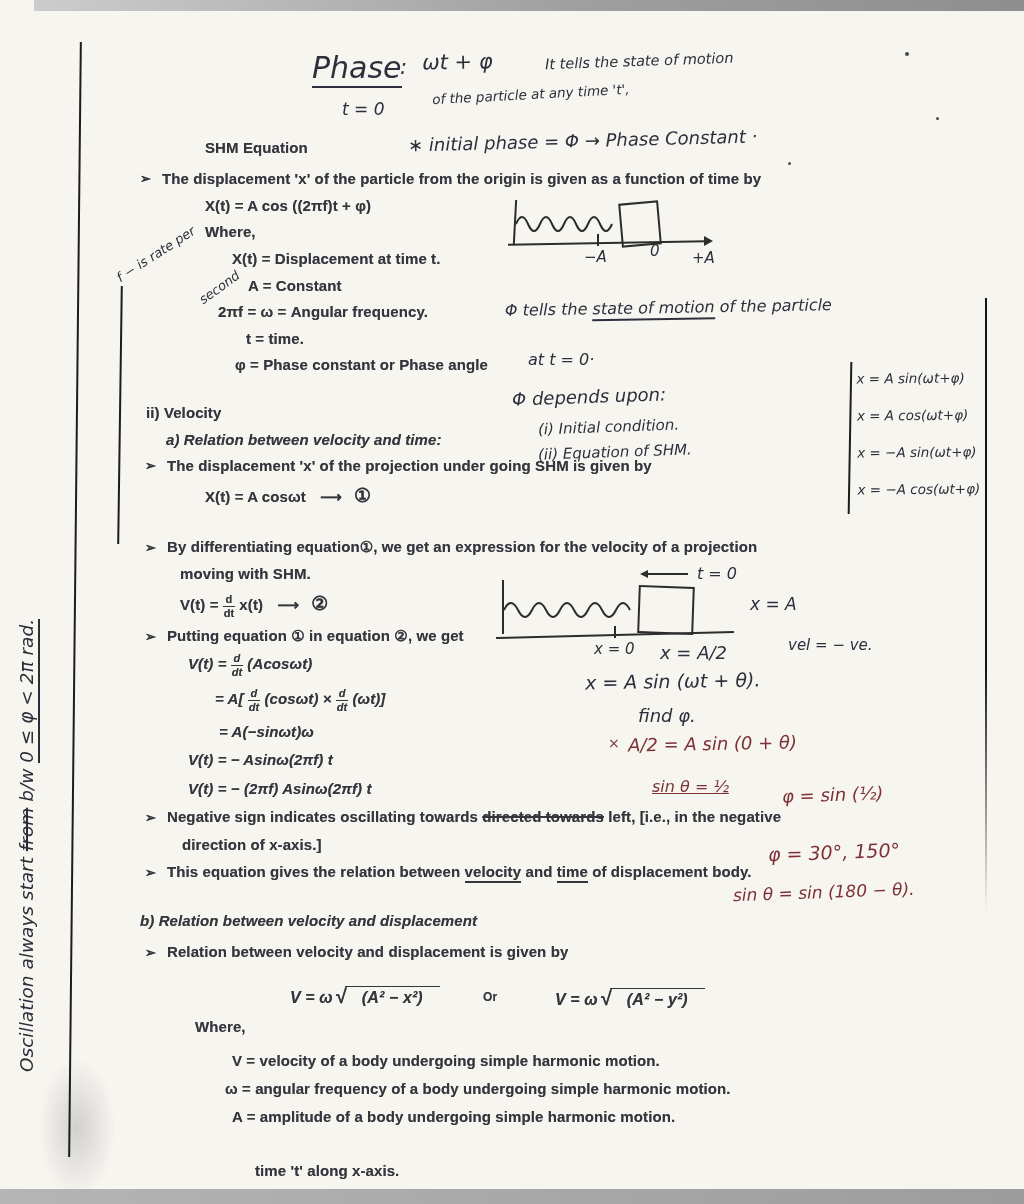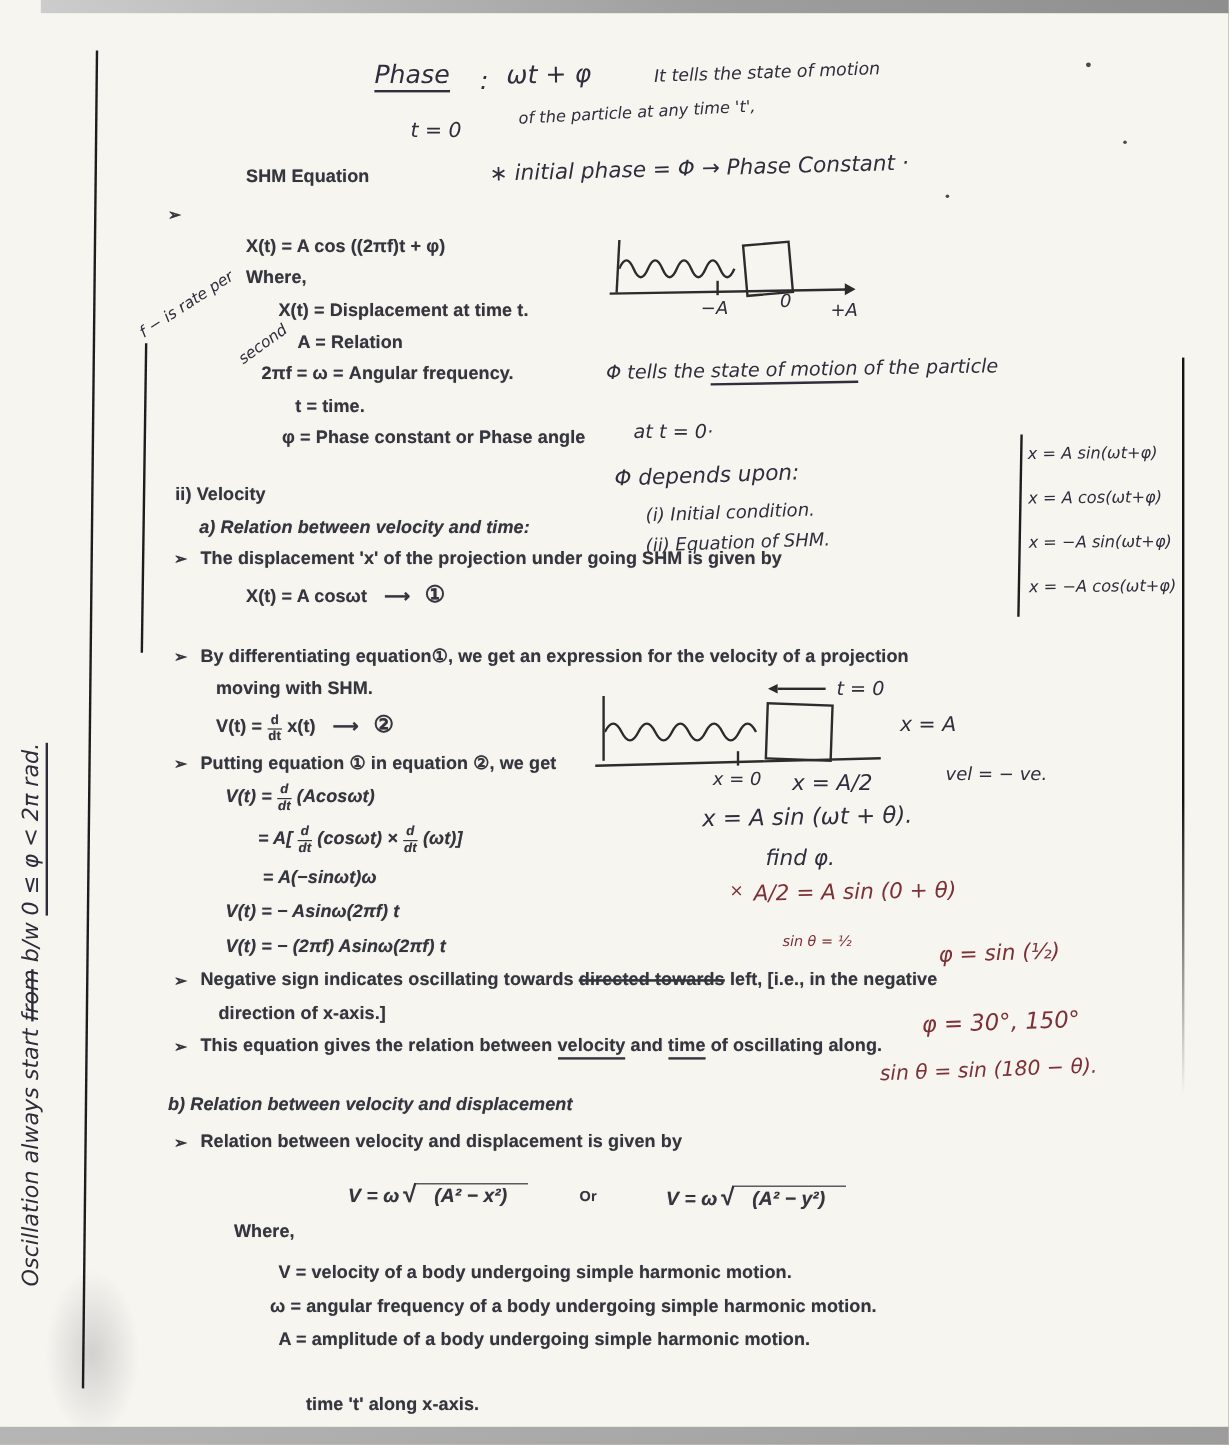--- a/index.html
+++ b/index.html
@@ -71,40 +71,41 @@
   <div class="vline" style="left:74px; top:42px; height:1115px; transform:rotate(0.6deg);"></div>
   <div class="vline" style="left:119px; top:286px; height:258px; transform:rotate(0.8deg);"></div>
   <span class="speck" style="left:905px; top:52px; width:4px; height:4px;"></span>
   <span class="speck" style="left:936px; top:117px; width:3px; height:3px;"></span>
   <span class="speck" style="left:788px; top:162px; width:3px; height:3px;"></span>
 
   <div class="margin-note">
     <span>Oscillation always start </span><span class="strike">from</span><span> b/w  </span><span class="ul">0 ≤ φ &lt; 2π rad.</span>
   </div>
 
-  <span class="pos hw" style="left:312px; top:50px; font-size:21px;"><span class="ul">Phase</span></span>
+  <span class="pos hw" style="left:312px; top:50px; font-size:30px;"><span class="ul">Phase</span></span>
   <span class="pos hw" style="left:400px; top:55px; font-size:21px;">:</span>
   <span class="pos hw" style="left:422px; top:50px; font-size:21px; transform:rotate(-1deg);">ωt + φ</span>
   <span class="pos hw" style="left:545px; top:53px; font-size:14.5px; transform:rotate(-2deg);">It tells the state of motion</span>
   <span class="pos hw" style="left:432px; top:86px; font-size:13.5px; transform:rotate(-3deg);">of the particle at any time 't',</span>
   <span class="pos hw" style="left:342px; top:99px; font-size:17px;">t = 0</span>
 
   <span class="pos printed" style="left:205px; top:139px;">SHM Equation</span>
   <span class="pos hw" style="left:408px; top:130px; font-size:18px; transform:rotate(-1.5deg);">∗ initial phase = Φ → Phase Constant ·</span>
 
   <span class="pos printed" style="left:140px; top:171px; font-size:13px;">➢</span>
+  <span class="pos printed" style="left:162px; top:170px;">The displacement 'x' of the particle from the origin is given as a function of time by</span>
 
   <span class="pos printed" style="left:205px; top:197px;">X(t) = A cos ((2πf)t + φ)</span>
   <span class="pos printed" style="left:205px; top:223px;">Where,</span>
 
   <span class="pos hw" style="left:122px; top:270px; font-size:13px; transform:rotate(-33deg); transform-origin:left bottom;">f − is rate per</span>
   <span class="pos hw" style="left:205px; top:292px; font-size:13px; transform:rotate(-36deg); transform-origin:left bottom;">second</span>
 
   <span class="pos printed" style="left:232px; top:250px;">X(t) = Displacement at time t.</span>
-  <span class="pos printed" style="left:248px; top:277px;">A = Relation</span>
+  <span class="pos printed" style="left:248px; top:277px;">A = Constant</span>
   <span class="pos printed" style="left:218px; top:303px;">2πf = ω = Angular frequency.</span>
   <span class="pos printed" style="left:246px; top:330px;">t = time.</span>
   <span class="pos printed" style="left:235px; top:356px;">φ = Phase constant or Phase angle</span>
 
   <div class="diagram" style="left:500px; top:196px; width:225px; height:75px;">
     <span class="wall" style="left:14px; top:4px; height:44px; transform:rotate(3deg);"></span>
     <svg style="position:absolute; left:16px; top:14px;" width="102" height="26" viewBox="0 0 102 26">
       <path d="M0 14 Q 6 0 12 14 T 24 14 T 36 14 T 48 14 T 60 14 T 72 14 T 84 14 T 96 14" fill="none" stroke="#2c2c2c" stroke-width="2"></path>
     </svg>
     <span class="block" style="left:120px; top:6px; width:36px; height:40px; transform:rotate(-5deg);"></span>
@@ -174,31 +175,31 @@
   <span class="pos printed it" style="left:188px; top:653px;"><span>V(t) =</span><span class="frac"><span class="num">d</span><span class="den">dt</span></span><span>(Acosωt)</span></span>
   <span class="pos printed it" style="left:215px; top:688px;"><span>= A[</span><span class="frac"><span class="num">d</span><span class="den">dt</span></span><span>(cosωt)  ×</span><span class="frac"><span class="num">d</span><span class="den">dt</span></span><span>(ωt)]</span></span>
   <span class="pos printed it" style="left:219px; top:723px;">= A(−sinωt)ω</span>
   <span class="pos printed it" style="left:188px; top:751px;">V(t) = − Asinω(2πf) t</span>
   <span class="pos printed it" style="left:188px; top:780px;">V(t) = − (2πf) Asinω(2πf) t</span>
 
   <span class="pos hw" style="left:585px; top:670px; font-size:19px; transform:rotate(-1deg);">x = A sin (ωt + θ).</span>
   <span class="pos hw" style="left:638px; top:705px; font-size:18px;">find φ.</span>
   <span class="pos hw hw-red" style="left:608px; top:735px; font-size:14px;">×</span>
   <span class="pos hw hw-red" style="left:628px; top:733px; font-size:18px; transform:rotate(-1deg);">A/2 = A sin (0 + θ)</span>
-  <span class="pos hw hw-red" style="left:652px; top:777px; font-size:12px;">sin θ = ½</span>
+  <span class="pos hw hw-red" style="left:652px; top:777px; font-size:16px;text-decoration:underline;">sin θ = ½</span>
   <span class="pos hw hw-red" style="left:782px; top:784px; font-size:18px; transform:rotate(-2deg);">φ = sin (½)</span>
   <span class="pos hw hw-red" style="left:768px; top:841px; font-size:19px; transform:rotate(-2deg);">φ = 30°, 150°</span>
   <span class="pos hw hw-red" style="left:733px; top:882px; font-size:17px; transform:rotate(-2deg);">sin θ = sin (180 − θ).</span>
 
   <span class="pos printed" style="left:145px; top:810px; font-size:13px;">➢</span>
   <span class="pos printed" style="left:167px; top:808px;"><span>Negative sign indicates oscillating towards </span><span class="strike">directed towards</span><span> left, [i.e., in the negative</span></span>
   <span class="pos printed" style="left:182px; top:836px;">direction of x-axis.]</span>
 
   <span class="pos printed" style="left:145px; top:865px; font-size:13px;">➢</span>
-  <span class="pos printed" style="left:167px; top:863px;"><span>This equation gives the relation between </span><span class="ul">velocity</span><span> and </span><span class="ul">time</span><span> of oscillating along.</span></span>
+  <span class="pos printed" style="left:167px; top:863px;"><span>This equation gives the relation between </span><span class="ul">velocity</span><span> and </span><span class="ul">time</span><span> of displacement body.</span></span>
 
   <span class="pos printed it" style="left:140px; top:912px;">b) Relation between velocity and displacement</span>
   <span class="pos printed" style="left:145px; top:945px; font-size:13px;">➢</span>
   <span class="pos printed" style="left:167px; top:943px;">Relation between velocity and displacement is given by</span>
 
   <span class="pos printed it" style="left:290px; top:986px; font-size:16px;"><span>V = ω</span><span class="sqrt">
         <span class="rsign">√</span>
         <span class="radicand">(A² − x²)</span>
       </span></span>
   <span class="pos printed" style="left:483px; top:990px; font-size:12px;">Or</span>

